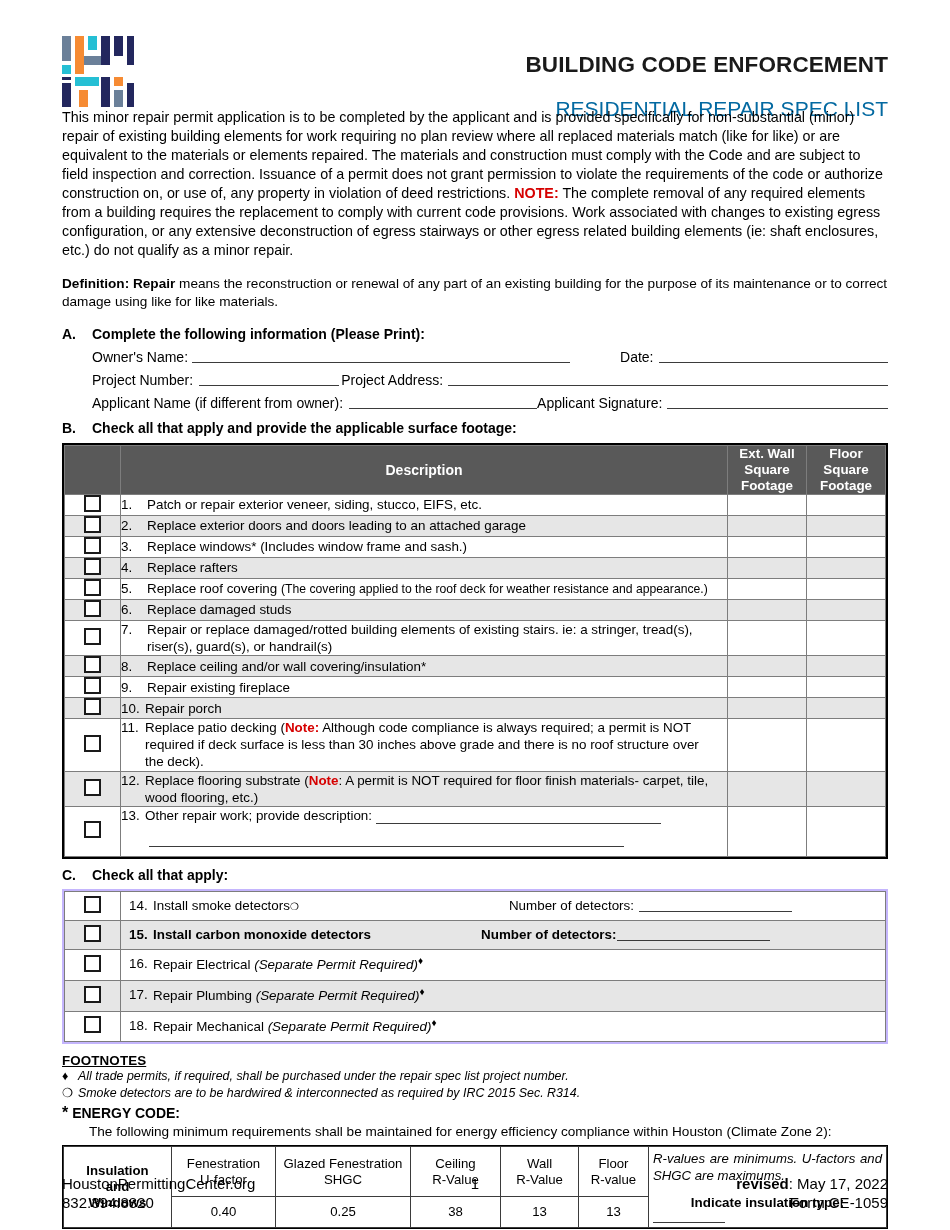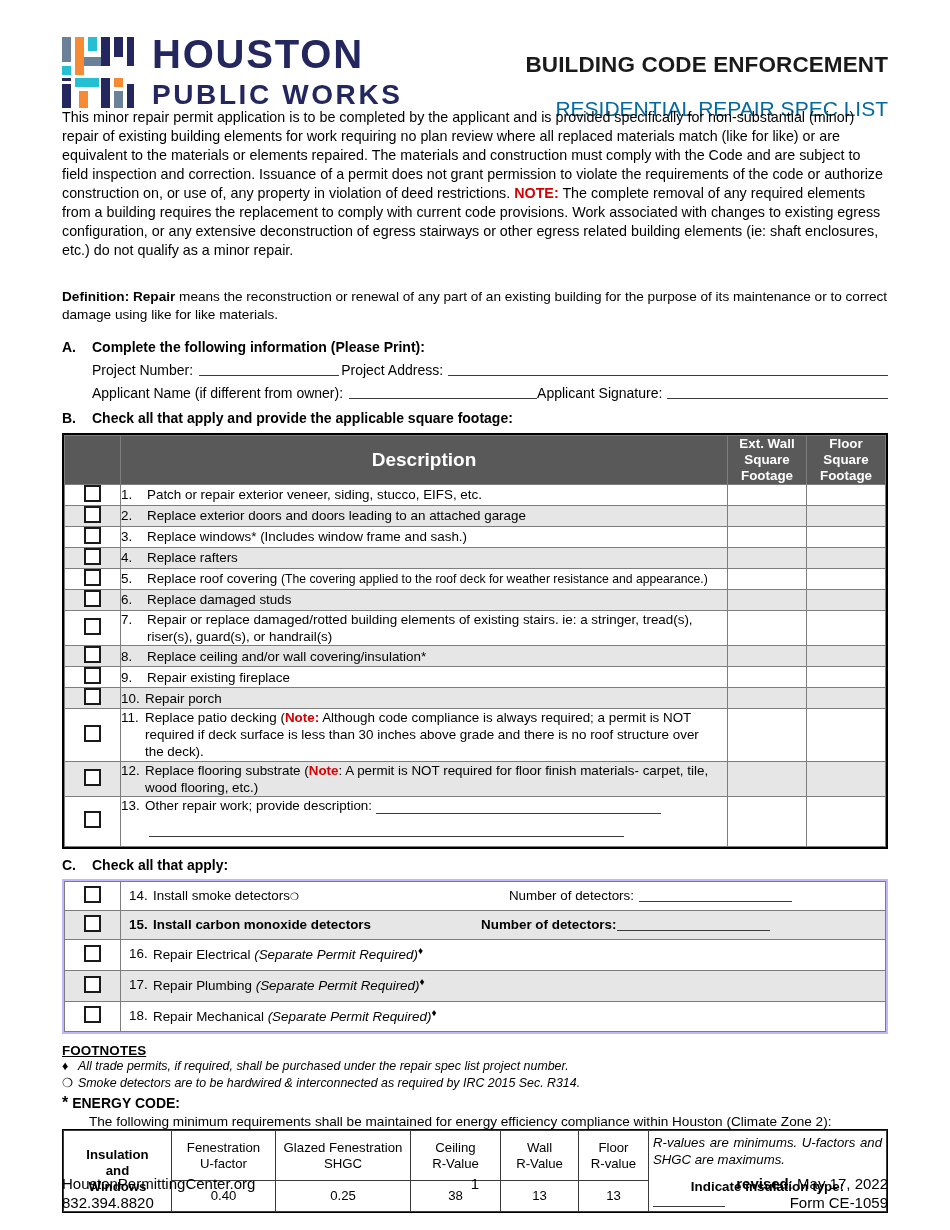--- a/index.html
+++ b/index.html
@@ -30,21 +30,21 @@
   .header-right { text-align: right; padding-top: 18px; }
   .hdr-title { font-size: 22.5px; font-weight: bold; letter-spacing: .1px;
                color: #1a1a1a; line-height: 1.18; }
   .hdr-sub { font-size: 21px; font-weight: normal; color: #0369a1;
              line-height: 1.2; margin-top: 17px; }
 
   
   .intro { margin-top: 12px; font-size: 14.3px; line-height: 1.33;
            text-align: left; }
   .red { color: #d60000; font-weight: bold; }
-  .definition { margin-top: 28px; font-size: 13.6px; line-height: 1.3; }
+  .definition { margin-top: 15px; font-size: 13.6px; line-height: 1.3; }
 
   
   .sec-head { margin-top: 16px; font-weight: bold; font-size: 14px;
               display: flex; }
   .sec-letter { width: 30px; flex: none; }
   .fields { margin-top: 7px; padding-left: 30px; font-size: 14px; }
   .frow { display: flex; align-items: baseline; margin-bottom: 7px; white-space: nowrap; }
   .lbl { flex: none; }
   .uline { border-bottom: 1px solid #3b3b3b; height: 14px; flex: none;
            align-self: flex-end; margin-bottom: 2px; }
@@ -53,21 +53,21 @@
   
   .tblwrap { margin-top: 7px; border: 2px solid #000; }
   table.t { width: 100%; border-collapse: collapse; table-layout: fixed; }
   table.t td, table.t th { border: 1px solid #7d7d7d; padding: 0; vertical-align: middle; }
   .c-chk { width: 56px; text-align: center; }
   .c-ext { width: 79px; }
   .c-flr { width: 79px; }
   thead th { background: #595959; color: #ffffff; font-weight: bold;
              font-size: 13.4px; text-align: center; line-height: 1.18;
              padding: 6px 2px; border-color: #000; }
-  .hdr-desc { font-size: 19px; }
+  .hdr-desc { font-size: 14px; }
   tbody tr.alt td { background: #e6e6e6; }
   td.desc { padding: 4px 6px 5px 8px; font-size: 13.4px; line-height: 1.28; }
   .num { display: inline-block; vertical-align: top; }
   .numA { width: 26px; }
   .numB { width: 24px; }
   .txt { display: inline-block; vertical-align: top;
          width: calc(100% - 30px); }
   .small { font-size: 12.2px; }
   .cb { display: inline-block; width: 17px; height: 17px;
         border: 2px solid #1a1a1a; background: #ffffff; }
@@ -86,21 +86,21 @@
   .fn-head { margin-top: 9px; font-weight: bold; font-size: 13.4px;
              text-decoration: underline; letter-spacing: .1px; }
   .fn { font-size: 12.4px; font-style: italic; line-height: 1.32;
         display: flex; gap: 5px; }
   .fn .mk { font-style: normal; flex: none; width: 11px; }
   .energy-head { margin-top: 4px; font-weight: bold; font-size: 14px; }
   .energy-head .star { font-size: 16px; vertical-align: top; line-height: 1; }
   .energy-sub { margin-top: 3px; padding-left: 27px; font-size: 13.6px; }
 
   
-  .ewrap { border: 1px solid #000; }
+  .ewrap { margin-top: 6px; border: 1px solid #000; }
   table.e { width: 100%; border-collapse: collapse; table-layout: fixed; }
   table.e td { border: 1px solid #3b3b3b; padding: 4px 4px;
                text-align: center; font-size: 13.2px; line-height: 1.2; }
   td.e-first { font-weight: bold; font-size: 13.6px; line-height: 1.3; }
   td.e-note { text-align: left; padding: 6px 8px 4px 8px;
               vertical-align: top; border-left: 1px solid #3b3b3b; }
   .e-note-i { font-style: italic; font-size: 13.2px; line-height: 1.28;
               text-align: justify; }
   .e-note-b { font-weight: bold; font-size: 13.4px; margin-top: 10px; }
   .e-note-line { border-bottom: 1.5px solid #3b3b3b; width: 72px;
@@ -134,58 +134,61 @@
         <i style="left:0px;  top:43px; width:9px;  height:3px;  background:#23275e;"></i>
         <i style="left:0px;  top:49px; width:9px;  height:24px; background:#23275e;"></i>
         <i style="left:13px; top:43px; width:24px; height:9px;  background:#25bfd4;"></i>
         <i style="left:17px; top:56px; width:9px;  height:17px; background:#f68b33;"></i>
         <i style="left:39px; top:43px; width:9px;  height:30px; background:#23275e;"></i>
         <i style="left:52px; top:43px; width:9px;  height:9px;  background:#f68b33;"></i>
         <i style="left:52px; top:56px; width:9px;  height:17px; background:#6b8099;"></i>
         <i style="left:65px; top:2px;  width:7px;  height:29px; background:#23275e;"></i>
         <i style="left:65px; top:49px; width:7px;  height:24px; background:#23275e;"></i>
       </div>
-      <div class="logo-type">
-        <div class="logo-houston">HOUSTON</div>
-        <div class="logo-pw">PUBLIC WORKS</div>
-      </div>
     </div>
     <div class="header-right">
       <div class="hdr-title">BUILDING CODE ENFORCEMENT</div>
       <div class="hdr-sub">RESIDENTIAL REPAIR SPEC LIST</div>
     </div>
   </div>
 
   <div class="intro"><span>This minor repair permit application is to be completed by the applicant and is provided specifically for non-substantial (minor) repair of existing building elements for work requiring no plan review where all replaced materials match (like for like) or are equivalent to the materials or elements repaired. The materials and construction must comply with the Code and are subject to field inspection and correction. Issuance of a permit does not grant permission to violate the requirements of the code or authorize construction on, or use of, any property in violation of deed restrictions. </span><span class="red">NOTE:</span><span> The complete removal of any required elements from a building requires the replacement to comply with current code provisions. Work associated with changes to existing egress configuration, or any extensive deconstruction of egress stairways or other egress related building elements (ie: shaft enclosures, etc.) do not qualify as a minor repair.</span></div>
 
   <div class="definition"><b>Definition:</b> <b>Repair</b><span> means the reconstruction or renewal of any part of an existing building for the purpose of its maintenance or to correct damage using like for like materials.</span></div>
 
   <div class="sec-head">
     <span class="sec-letter">A.</span>
     <span>Complete the following information (Please Print):</span>
   </div>
 
   <div class="fields">
+    <div class="frow">
+      <span class="lbl">Owner's Name:</span>
+      <span class="uline" style="width:378px;margin-left:4px;"></span>
+      <span style="width:50px;"></span>
+      <span class="lbl">Date:</span>
+      <span class="uline grow" style="margin-left:5px;"></span>
+    </div>
     <div class="frow">
       <span class="lbl">Project Number:</span>
       <span class="uline" style="width:140px;margin-left:6px;"></span>
       <span class="lbl" style="margin-left:2px;">Project Address:</span>
       <span class="uline grow" style="margin-left:5px;"></span>
     </div>
     <div class="frow">
       <span class="lbl">Applicant Name (if different from owner):</span>
       <span class="uline" style="width:188px;margin-left:6px;"></span>
       <span class="lbl">Applicant Signature:</span>
       <span class="uline grow" style="margin-left:5px;"></span>
     </div>
   </div>
 
   <div class="sec-head" style="margin-top:9px;">
     <span class="sec-letter">B.</span>
-    <span>Check all that apply and provide the applicable square footage:</span>
+    <span>Check all that apply and provide the applicable surface footage:</span>
   </div>
 
   <div class="tblwrap">
     <table class="t">
       <thead>
         <tr>
           <th class="c-chk"></th>
           <th class="hdr-desc">Description</th>
           <th class="c-ext">
             <div>Ext. Wall</div>

